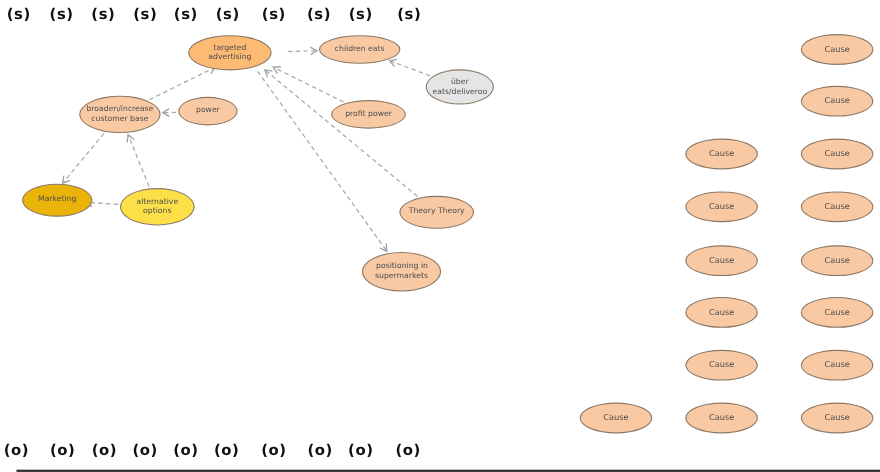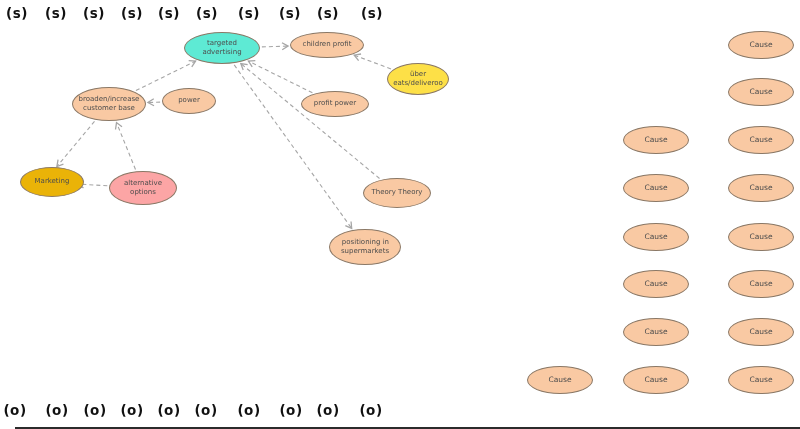--- a/index.html
+++ b/index.html
@@ -86,31 +86,31 @@
       <span class="marker" style="left: 95px; top: 402px; color: rgb(17, 17, 17);">(o)</span>
       <span class="marker" style="left: 132px; top: 402px; color: rgb(17, 17, 17);">(o)</span>
       <span class="marker" style="left: 169px; top: 402px; color: rgb(17, 17, 17);">(o)</span>
       <span class="marker" style="left: 206px; top: 402px; color: rgb(17, 17, 17);">(o)</span>
       <span class="marker" style="left: 249px; top: 402px; color: rgb(17, 17, 17);">(o)</span>
       <span class="marker" style="left: 291px; top: 402px; color: rgb(17, 17, 17);">(o)</span>
       <span class="marker" style="left: 328px; top: 402px; color: rgb(17, 17, 17);">(o)</span>
       <span class="marker" style="left: 371px; top: 402px; color: rgb(17, 17, 17);">(o)</span>
     </div>
   <div id="nodes">
-      <div class="node" style="left: 184px; top: 32px; width: 76px; height: 32px; background: #5eead4; border-color: rgb(138, 120, 102); color: rgb(77, 77, 77);">targeted
+      <div class="node" style="left: 171px; top: 32px; width: 76px; height: 32px; background: #fdba74; border-color: rgb(138, 120, 102); color: rgb(77, 77, 77);">targeted
 advertising</div>
-      <div class="node" style="left: 290px; top: 32px; width: 74px; height: 26px; background: rgb(249, 201, 163); border-color: rgb(138, 120, 102); color: rgb(77, 77, 77);">children profit</div>
-      <div class="node" style="left: 387px; top: 63px; width: 62px; height: 32px; background: #fde047; border-color: rgb(138, 120, 102); color: rgb(77, 77, 77);">über
+      <div class="node" style="left: 290px; top: 32px; width: 74px; height: 26px; background: rgb(249, 201, 163); border-color: rgb(138, 120, 102); color: rgb(77, 77, 77);">children eats</div>
+      <div class="node" style="left: 387px; top: 63px; width: 62px; height: 32px; background: #e5e5e5; border-color: rgb(138, 120, 102); color: rgb(77, 77, 77);">über
 eats/deliveroo</div>
       <div class="node" style="left: 72px; top: 87px; width: 74px; height: 34px; background: rgb(249, 201, 163); border-color: rgb(138, 120, 102); color: rgb(77, 77, 77);">broaden/increase
 customer base</div>
       <div class="node" style="left: 162px; top: 88px; width: 54px; height: 26px; background: rgb(249, 201, 163); border-color: rgb(138, 120, 102); color: rgb(77, 77, 77);">power</div>
       <div class="node" style="left: 301px; top: 91px; width: 68px; height: 26px; background: rgb(249, 201, 163); border-color: rgb(138, 120, 102); color: rgb(77, 77, 77);">profit power</div>
       <div class="node" style="left: 20px; top: 167px; width: 64px; height: 30px; background: #eab308; border-color: rgb(138, 120, 102); color: rgb(77, 77, 77);">Marketing</div>
-      <div class="node" style="left: 109px; top: 171px; width: 68px; height: 34px; background: #fca5a5; border-color: rgb(138, 120, 102); color: rgb(77, 77, 77);">alternative
+      <div class="node" style="left: 109px; top: 171px; width: 68px; height: 34px; background: #fde047; border-color: rgb(138, 120, 102); color: rgb(77, 77, 77);">alternative
 options</div>
       <div class="node" style="left: 363px; top: 178px; width: 68px; height: 30px; background: rgb(249, 201, 163); border-color: rgb(138, 120, 102); color: rgb(77, 77, 77);">Theory Theory</div>
       <div class="node" style="left: 329px; top: 229px; width: 72px; height: 36px; background: rgb(249, 201, 163); border-color: rgb(138, 120, 102); color: rgb(77, 77, 77); text-align: right;">positioning in
 supermarkets</div>
     </div>
   <div id="cause-bank">
       <div class="node cause" style="left: 728px; top: 31px; width: 66px; height: 28px; background: rgb(249, 201, 163); border-color: rgb(138, 120, 102); color: rgb(77, 77, 77);">Cause</div>
       <div class="node cause" style="left: 728px; top: 78px; width: 66px; height: 28px; background: rgb(249, 201, 163); border-color: rgb(138, 120, 102); color: rgb(77, 77, 77);">Cause</div>
       <div class="node cause" style="left: 728px; top: 126px; width: 66px; height: 28px; background: rgb(249, 201, 163); border-color: rgb(138, 120, 102); color: rgb(77, 77, 77);">Cause</div>
       <div class="node cause" style="left: 728px; top: 174px; width: 66px; height: 28px; background: rgb(249, 201, 163); border-color: rgb(138, 120, 102); color: rgb(77, 77, 77);">Cause</div>

